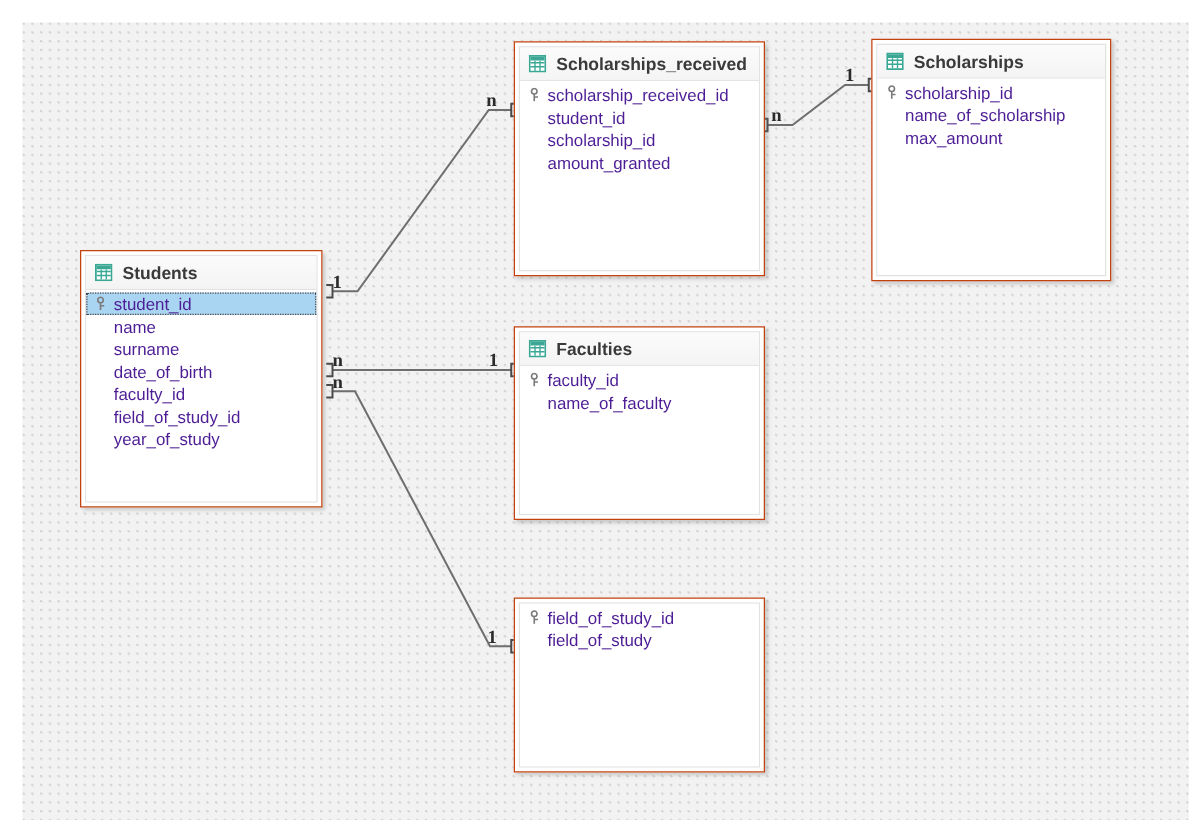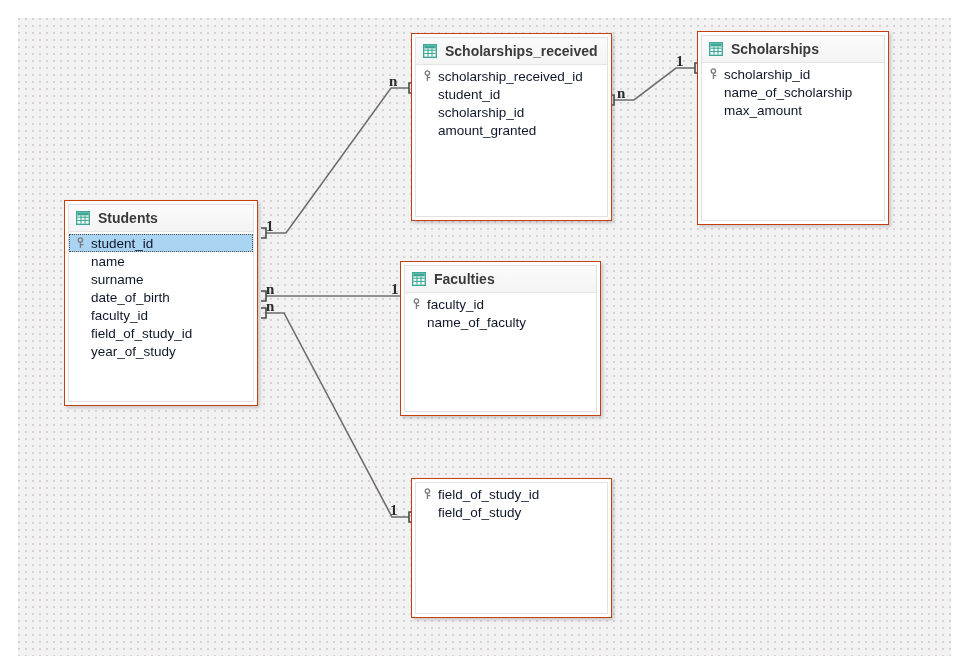--- a/index.html
+++ b/index.html
@@ -115,21 +115,21 @@
     box-sizing: border-box;
   }
   .attr-row.selected {
     background: #a9d4f2;
     outline: 1px dotted #4d4d4d;
     outline-offset: -1px;
   }
   .attr-name {
     font-family: "Liberation Sans", sans-serif;
     font-size: 13.5px;
-    color: #0f172a;
+    color: #4c1d95;
     white-space: nowrap;
   }
   .attr-gutter {
     width: 11px;
     flex: 0 0 11px;
     display: flex;
     align-items: center;
     justify-content: center;
   }
 
@@ -298,21 +298,21 @@
               <span class="attr-gutter"></span>
               <span class="attr-name">name_of_scholarship</span>
             </div>
             <div class="attr-row">
               <span class="attr-gutter"></span>
               <span class="attr-name">max_amount</span>
             </div>
           </div>
         </div>
       </div>
-      <div class="entity" style="left: 400px; top: 261px; width: 201px; height: 155px;">
+      <div class="entity" style="left: 411px; top: 261px; width: 201px; height: 155px;">
         <div class="entity-inner">
           <div class="entity-header">
             <svg width="14" height="14" viewBox="0 0 14 14" class="tbl-icon">
               <rect x="0.7" y="0.7" width="12.6" height="12.6" fill="#ffffff" stroke="#3aa894" stroke-width="1.4"></rect>
               <rect x="1.4" y="1.4" width="11.2" height="3" fill="#3aa894"></rect>
               <line x1="1.4" x2="12.6" y1="6.2" y2="6.2" stroke="#3aa894" stroke-width="1.1"></line>
               <line x1="1.4" x2="12.6" y1="9.4" y2="9.4" stroke="#3aa894" stroke-width="1.1"></line>
               <line y1="4.6" y2="12.6" x1="5" x2="5" stroke="#3aa894" stroke-width="1.1"></line>
               <line y1="4.6" y2="12.6" x1="9" x2="9" stroke="#3aa894" stroke-width="1.1"></line>
             </svg>

